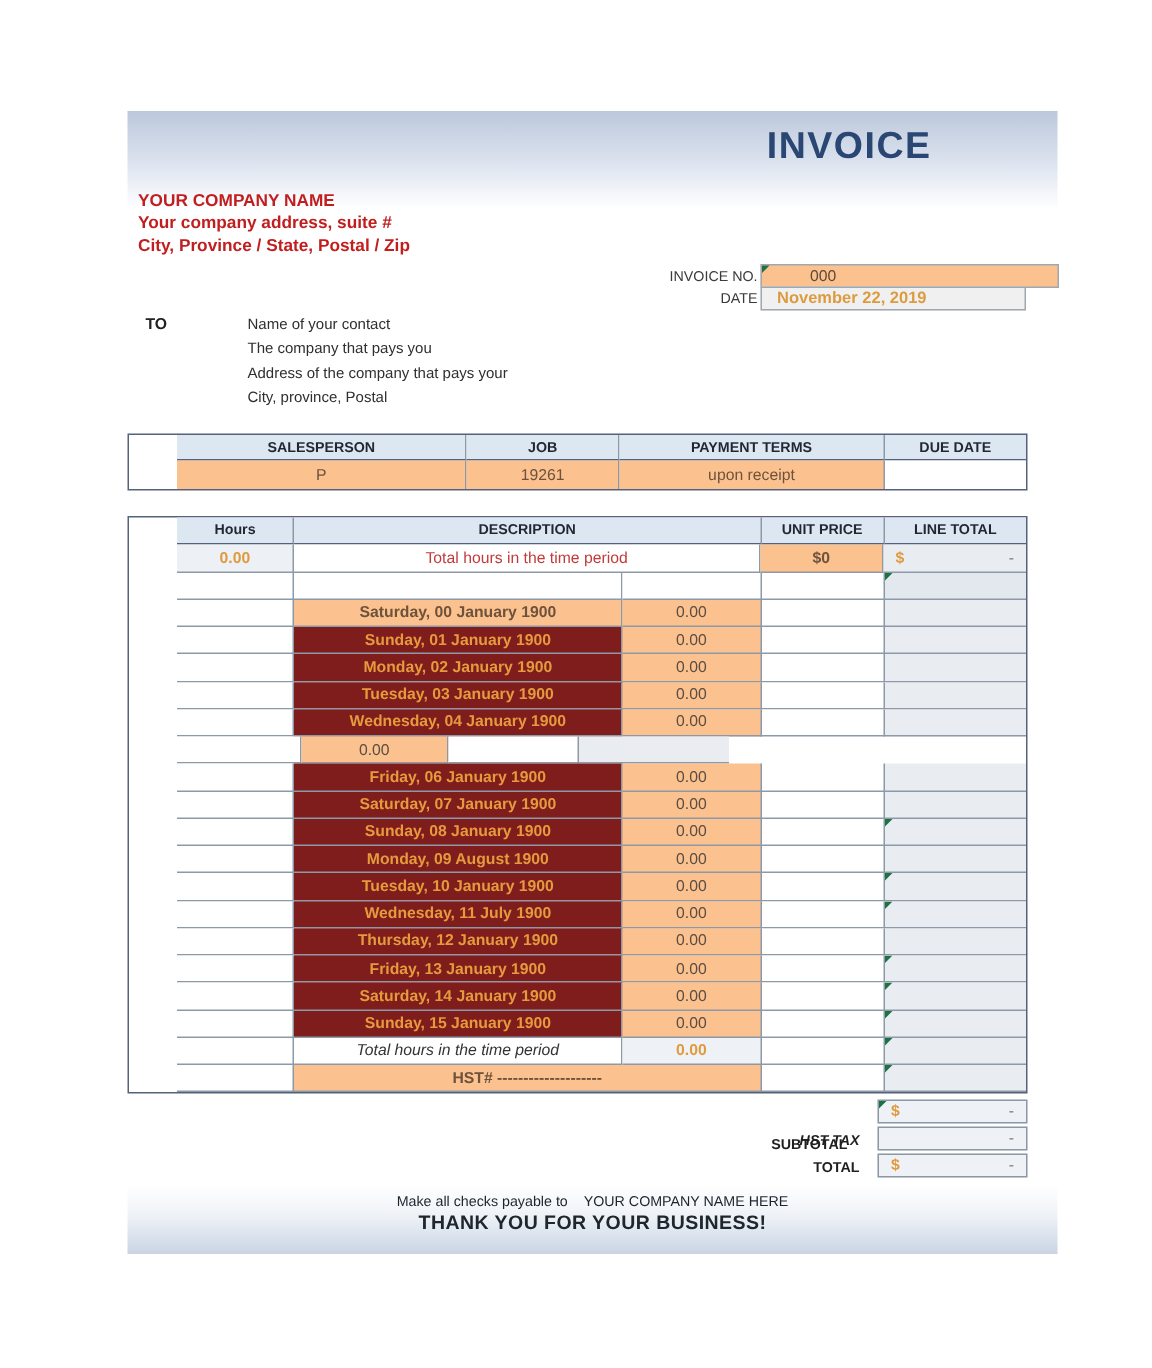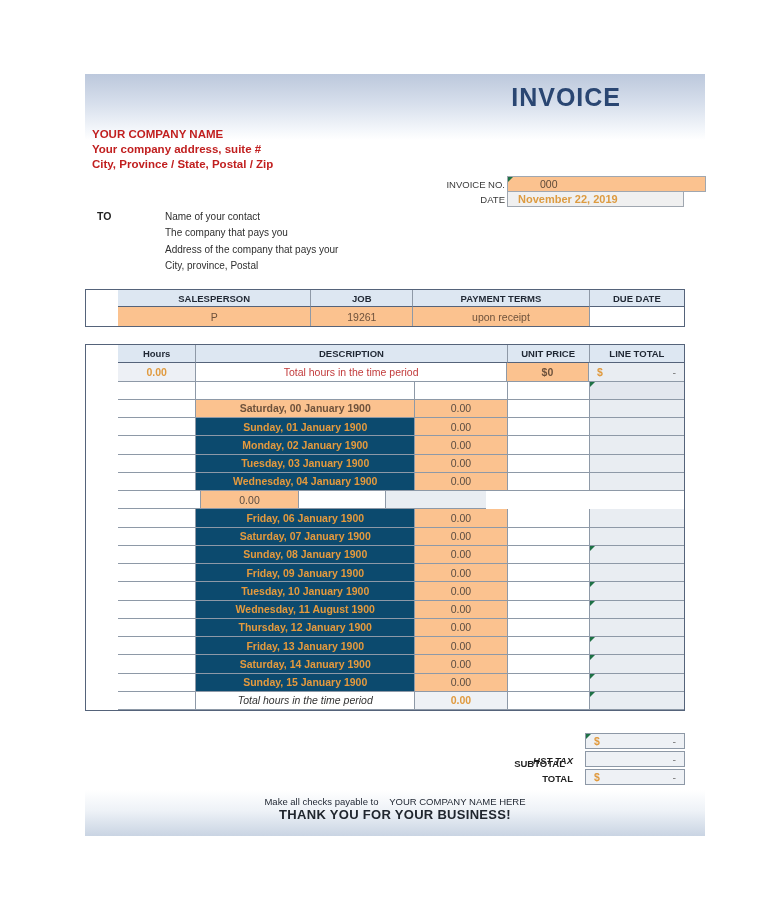--- a/index.html
+++ b/index.html
@@ -41,21 +41,21 @@
   .sp-val .c.blank{background:#ffffff;}
   .w-sp1{width:205px;} .w-sp2{width:108px;} .w-sp3{width:187px;} .w-sp4{width:100px;}
 
   
   .main-table{left:85px;top:344px;width:600px;}
   .main-table .hdr .c{height:17px;}
   .main-table .r .c{height:18.25px;}
   .w-hours{width:83px;} .w-date{width:232px;} .w-val{width:98px;} .w-unit{width:87px;} .w-line{width:100px;}
   .w-desc{width:330px;}
   .hours-cell{background:#ffffff;}
-  .date-cell{background:#0c4a6e;color:#e59a3d;font-weight:bold;}
+  .date-cell{background:#7f1d1d;color:#e59a3d;font-weight:bold;}
   .date-cell.first{background:#fbc28f;color:#6e523c;}
   .val-cell{background:#fbc28f;color:#5b4d42;}
   .unit-cell{background:#ffffff;}
   .line-cell{background:#e9edf2;}
   .row1 .hours-cell{background:#edf0f5;color:#e09a3e;font-weight:bold;}
   .row1 .desc-cell{background:#ffffff;color:#c23b3b;}
   .row1 .unit-cell{background:#fbc28f;color:#6e523c;font-weight:bold;}
   .row-empty .c{background:#ffffff;}
   .row-empty .line-cell{background:#e3e7ee;}
   .row-total .desc-cell{background:#ffffff;color:#333333;font-style:italic;}
@@ -207,35 +207,35 @@
   </div>
   <div class="r">
     <div class="c w-hours hours-cell"></div>
     <div class="c w-date date-cell">Sunday, 08 January 1900</div>
     <div class="c w-val val-cell">0.00</div>
     <div class="c w-unit unit-cell"></div>
     <div class="c w-line line-cell tri"></div>
   </div>
   <div class="r">
     <div class="c w-hours hours-cell"></div>
-    <div class="c w-date date-cell">Friday, 09 January 1900</div>
+    <div class="c w-date date-cell">Monday, 09 August 1900</div>
     <div class="c w-val val-cell">0.00</div>
     <div class="c w-unit unit-cell"></div>
     <div class="c w-line line-cell"></div>
   </div>
   <div class="r">
     <div class="c w-hours hours-cell"></div>
     <div class="c w-date date-cell">Tuesday, 10 January 1900</div>
     <div class="c w-val val-cell">0.00</div>
     <div class="c w-unit unit-cell"></div>
     <div class="c w-line line-cell tri"></div>
   </div>
   <div class="r">
     <div class="c w-hours hours-cell"></div>
-    <div class="c w-date date-cell">Wednesday, 11 August 1900</div>
+    <div class="c w-date date-cell">Wednesday, 11 July 1900</div>
     <div class="c w-val val-cell">0.00</div>
     <div class="c w-unit unit-cell"></div>
     <div class="c w-line line-cell tri"></div>
   </div>
   <div class="r">
     <div class="c w-hours hours-cell"></div>
     <div class="c w-date date-cell">Thursday, 12 January 1900</div>
     <div class="c w-val val-cell">0.00</div>
     <div class="c w-unit unit-cell"></div>
     <div class="c w-line line-cell"></div>
@@ -263,20 +263,26 @@
   </div>
 
   <div class="r row-total">
     <div class="c w-hours hours-cell"></div>
     <div class="c w-date desc-cell">Total hours in the time period</div>
     <div class="c w-val val-cell">0.00</div>
     <div class="c w-unit unit-cell"></div>
     <div class="c w-line line-cell tri"></div>
   </div>
 
+  <div class="r row-hst">
+    <div class="c w-hours hours-cell"></div>
+    <div class="c w-desc hst-cell">HST# --------------------</div>
+    <div class="c w-unit unit-cell"></div>
+    <div class="c w-line line-cell tri"></div>
+  </div>
 </div>
 
 <div class="abs tot-label" style="left:412px;top:737px;margin-top:21px;">SUBTOTAL</div>
 <div class="tot-box tri" style="top:733px;">
   <span class="cur">$</span>
   <span class="amt">-</span>
 </div>
 <div class="abs tot-label" style="left:420px;top:755px;font-style:italic;">HST TAX</div>
 <div class="tot-box" style="top:751px;">
   <span class="cur"></span>

